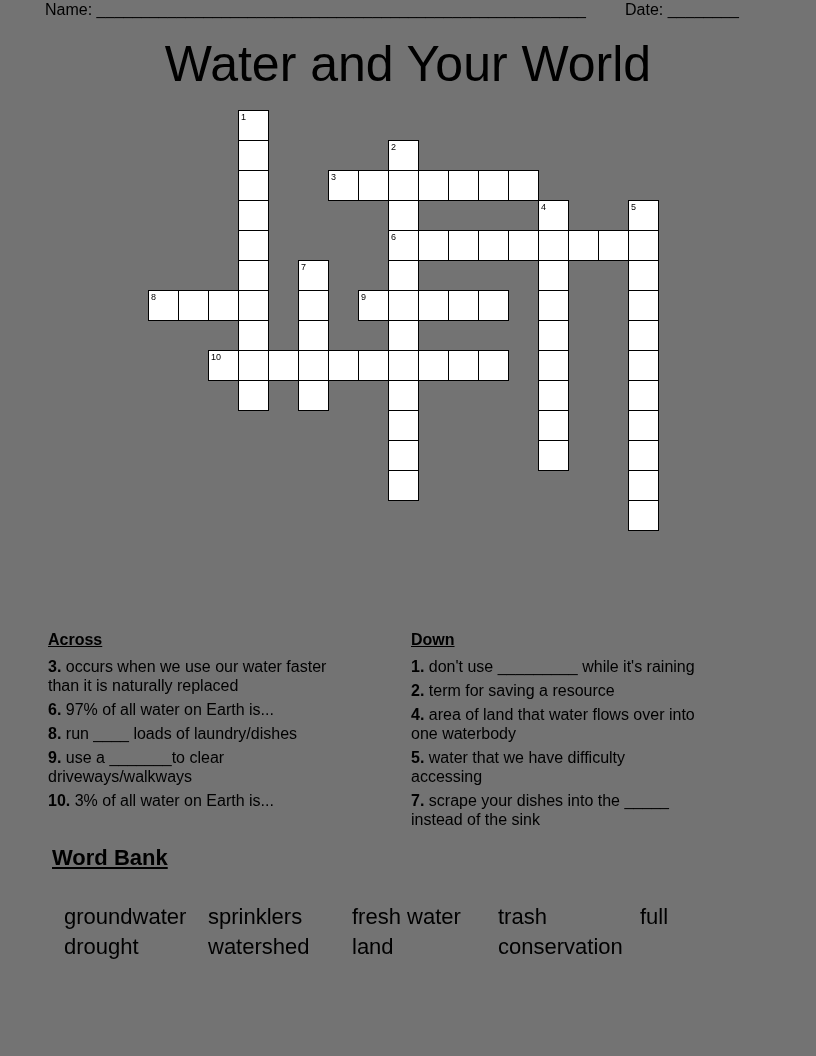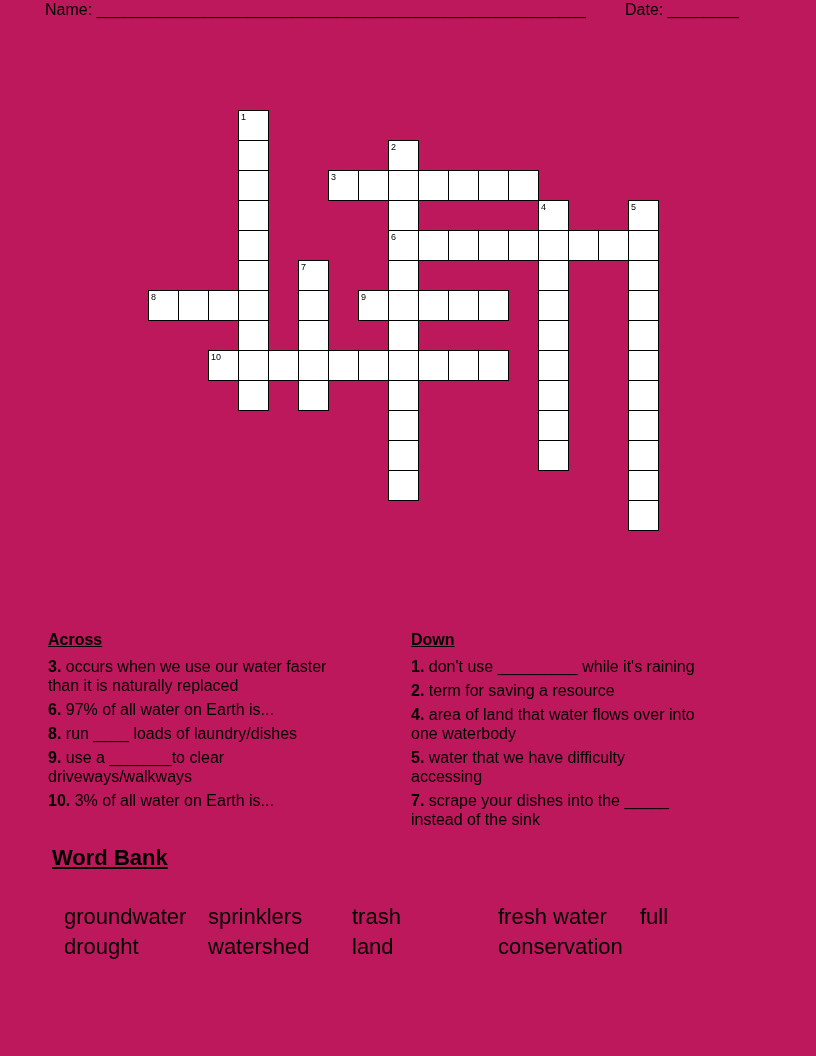--- a/index.html
+++ b/index.html
@@ -5,21 +5,21 @@
 <style>
   * { margin: 0; padding: 0; box-sizing: border-box; }
   html, body { background: #ffffff; }
   body {
     width: 816px; height: 1056px;
     position: relative;
     font-family: "Liberation Sans", sans-serif;
     color: #000;
     overflow: hidden;
   }
-  .page { position: absolute; inset: 0; background: #be185d; }
+  .page { position: absolute; inset: 0; background: #737373; }
 
   
   .header-name { position: absolute; left: 45px; top: 1px; font-size: 16px; white-space: nowrap; }
   .header-date { position: absolute; left: 625px; top: 1px; font-size: 16px; white-space: nowrap; }
   .blank-line { letter-spacing: 0; }
 
   
   .title {
     position: absolute; top: 36px; left: 0; width: 100%;
     text-align: center; font-size: 50px; font-weight: 400; line-height: 1.15;
@@ -71,20 +71,21 @@
   <div class="header-name">
     <span>Name:</span>
     <span class="blank-line">_______________________________________________________</span>
   </div>
 
   <div class="header-date">
     <span>Date:</span>
     <span class="blank-line">________</span>
   </div>
 
+  <h1 class="title">Water and Your World</h1>
 
   <div class="grid">
       <div class="cell" style="left: 90px; top: 0px; width: 31px; height: 31px;">
         <span class="cellnum">1</span>
       </div>
       <div class="cell" style="left: 90px; top: 30px; width: 31px; height: 31px;"></div>
       <div class="cell" style="left: 90px; top: 60px; width: 31px; height: 31px;"></div>
       <div class="cell" style="left: 90px; top: 90px; width: 31px; height: 31px;"></div>
       <div class="cell" style="left: 90px; top: 120px; width: 31px; height: 31px;"></div>
       <div class="cell" style="left: 90px; top: 150px; width: 31px; height: 31px;"></div>
@@ -200,22 +201,22 @@
         <div class="clue"><span class="clue-num">7. </span><span class="clue-text">scrape your dishes into the _____
 instead of the sink</span></div>
       </div>
   </div>
 
   <div class="wordbank-heading">Word Bank</div>
 
   <div class="wordbank">
       <div class="wb-word">groundwater</div>
       <div class="wb-word">sprinklers</div>
+      <div class="wb-word">fresh water</div>
       <div class="wb-word">trash</div>
-      <div class="wb-word">fresh water</div>
       <div class="wb-word">full</div>
       <div class="wb-word">drought</div>
       <div class="wb-word">watershed</div>
       <div class="wb-word">land</div>
       <div class="wb-word">conservation</div>
     </div>
 
 </div>
 
 </body></html>

